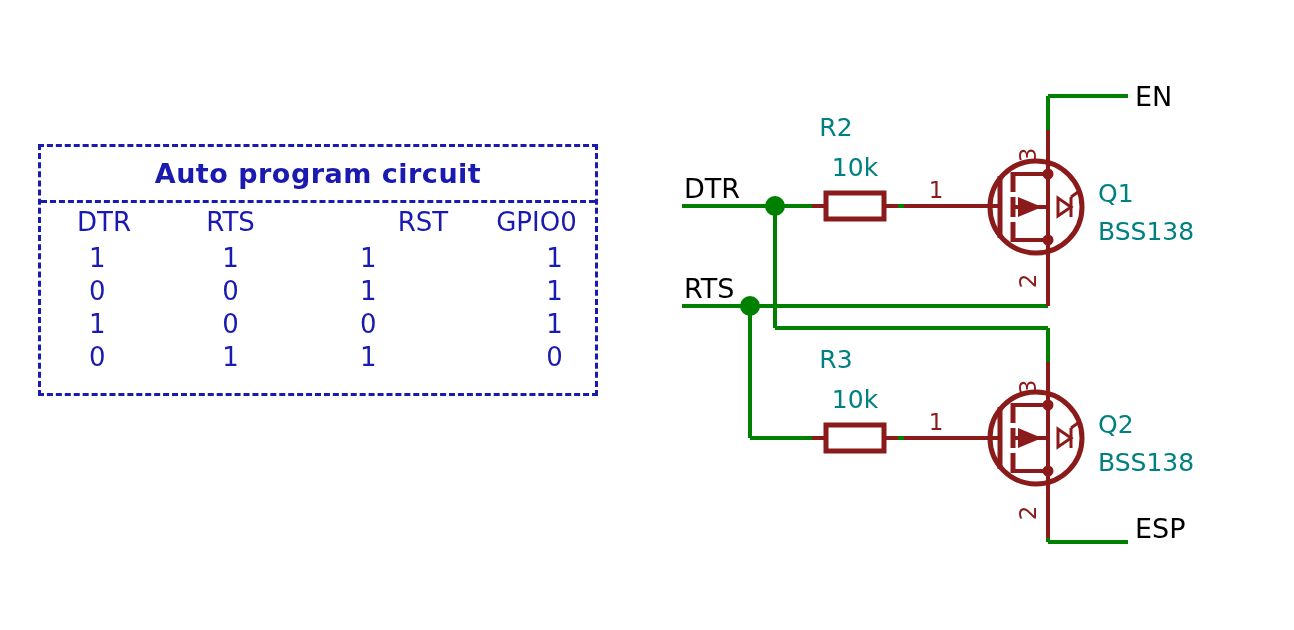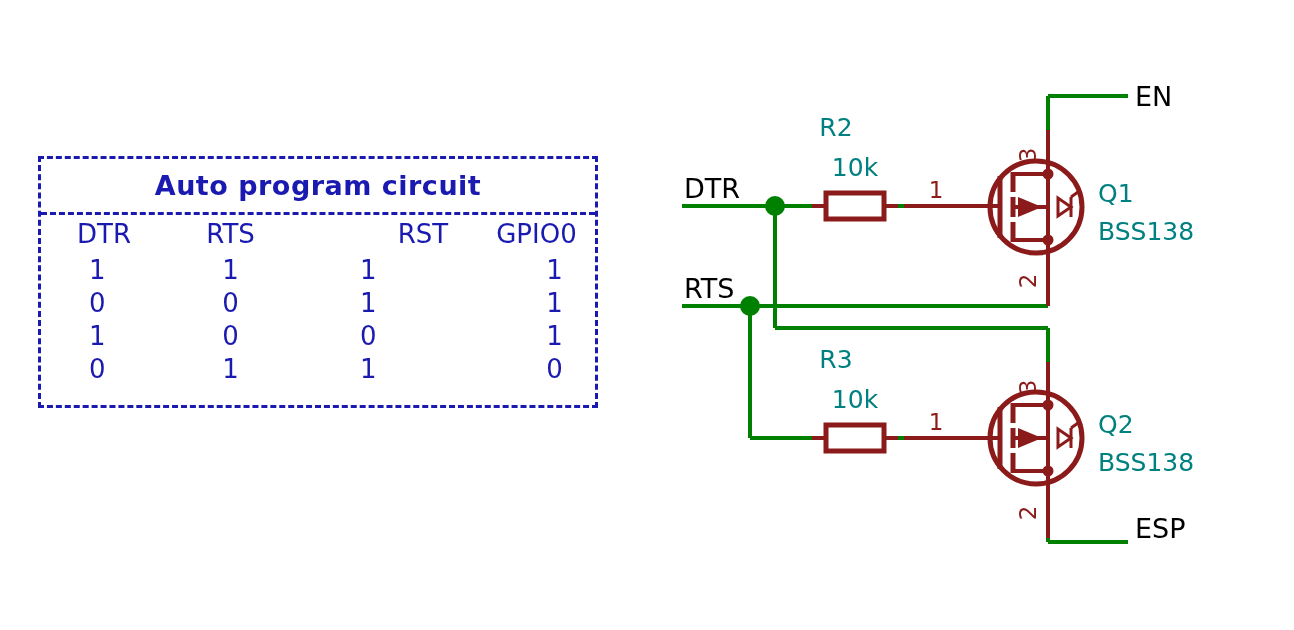--- a/index.html
+++ b/index.html
@@ -20,21 +20,21 @@
     position: absolute;
     left: 0; top: 0;
     width: 1294px;
     height: 630px;
   }
 
   
   .tt-panel {
     position: absolute;
     left: 38px;
-    top: 156px;
+    top: 144px;
     width: 560px;
     height: 252px;
     box-sizing: border-box;
     border: 3px dashed #1a1ab0;
   }
   .tt-header {
     position: absolute;
     left: 0; top: 0;
     width: 100%;
     height: 56px;

